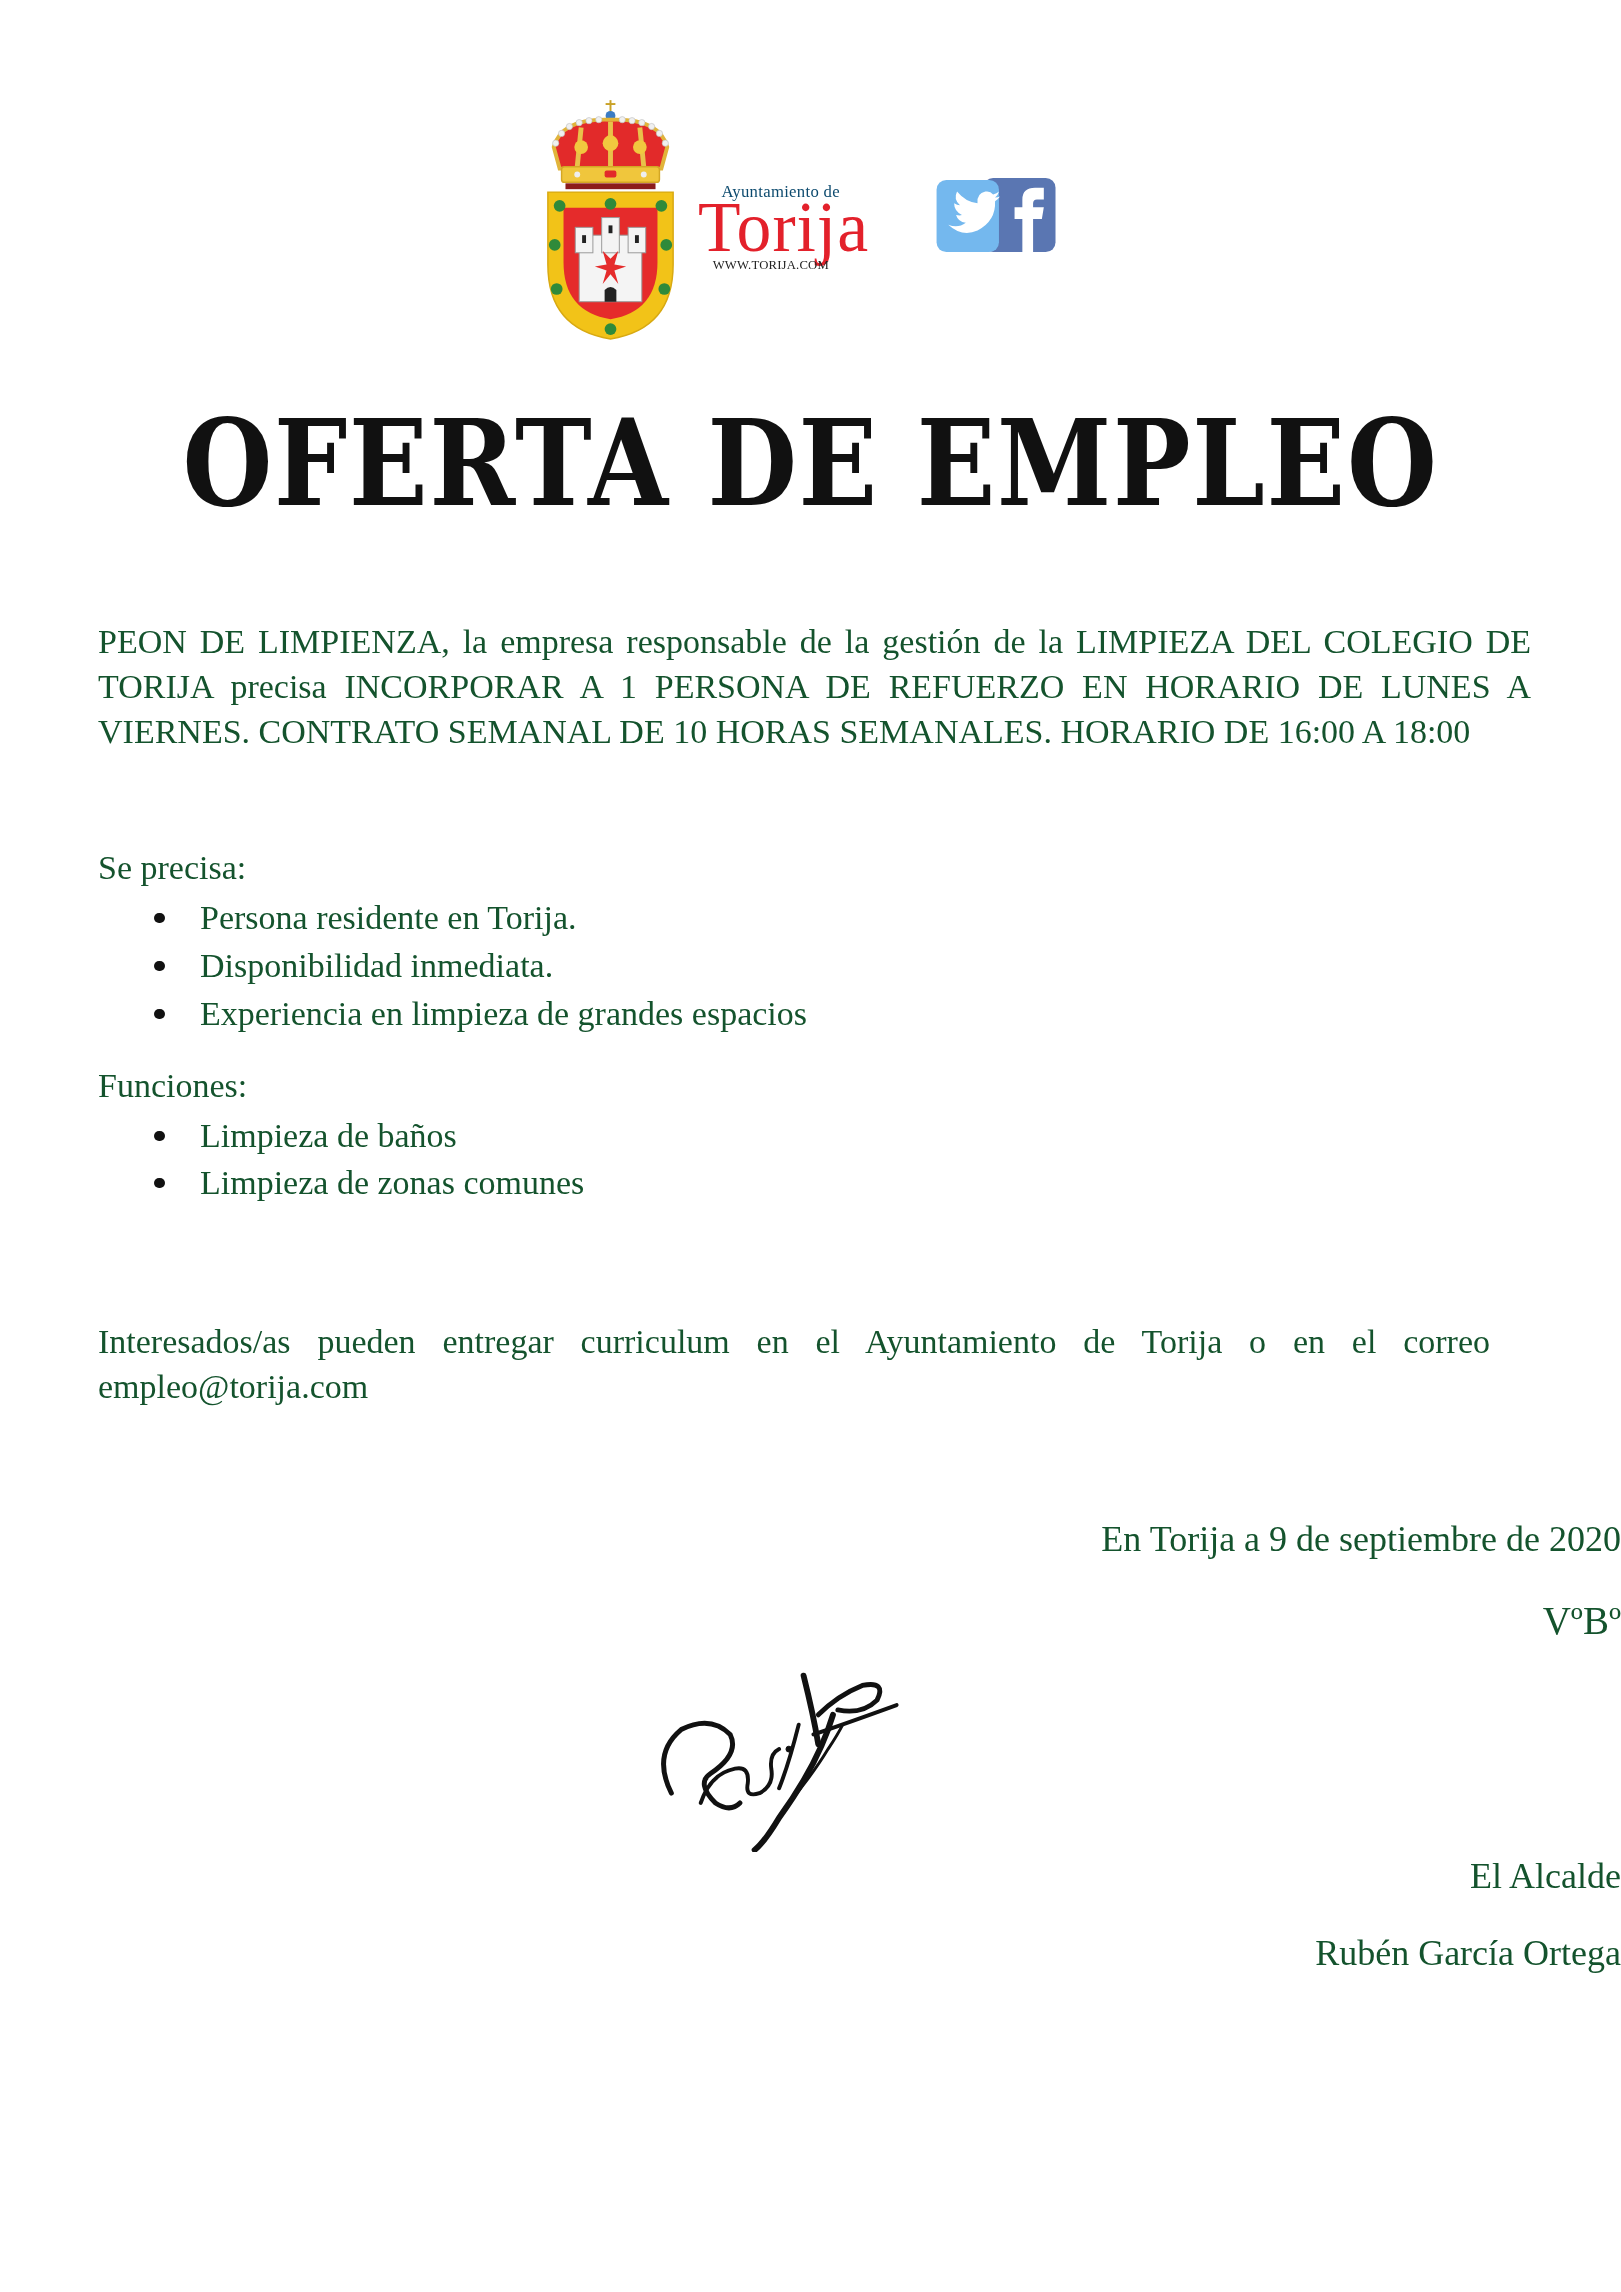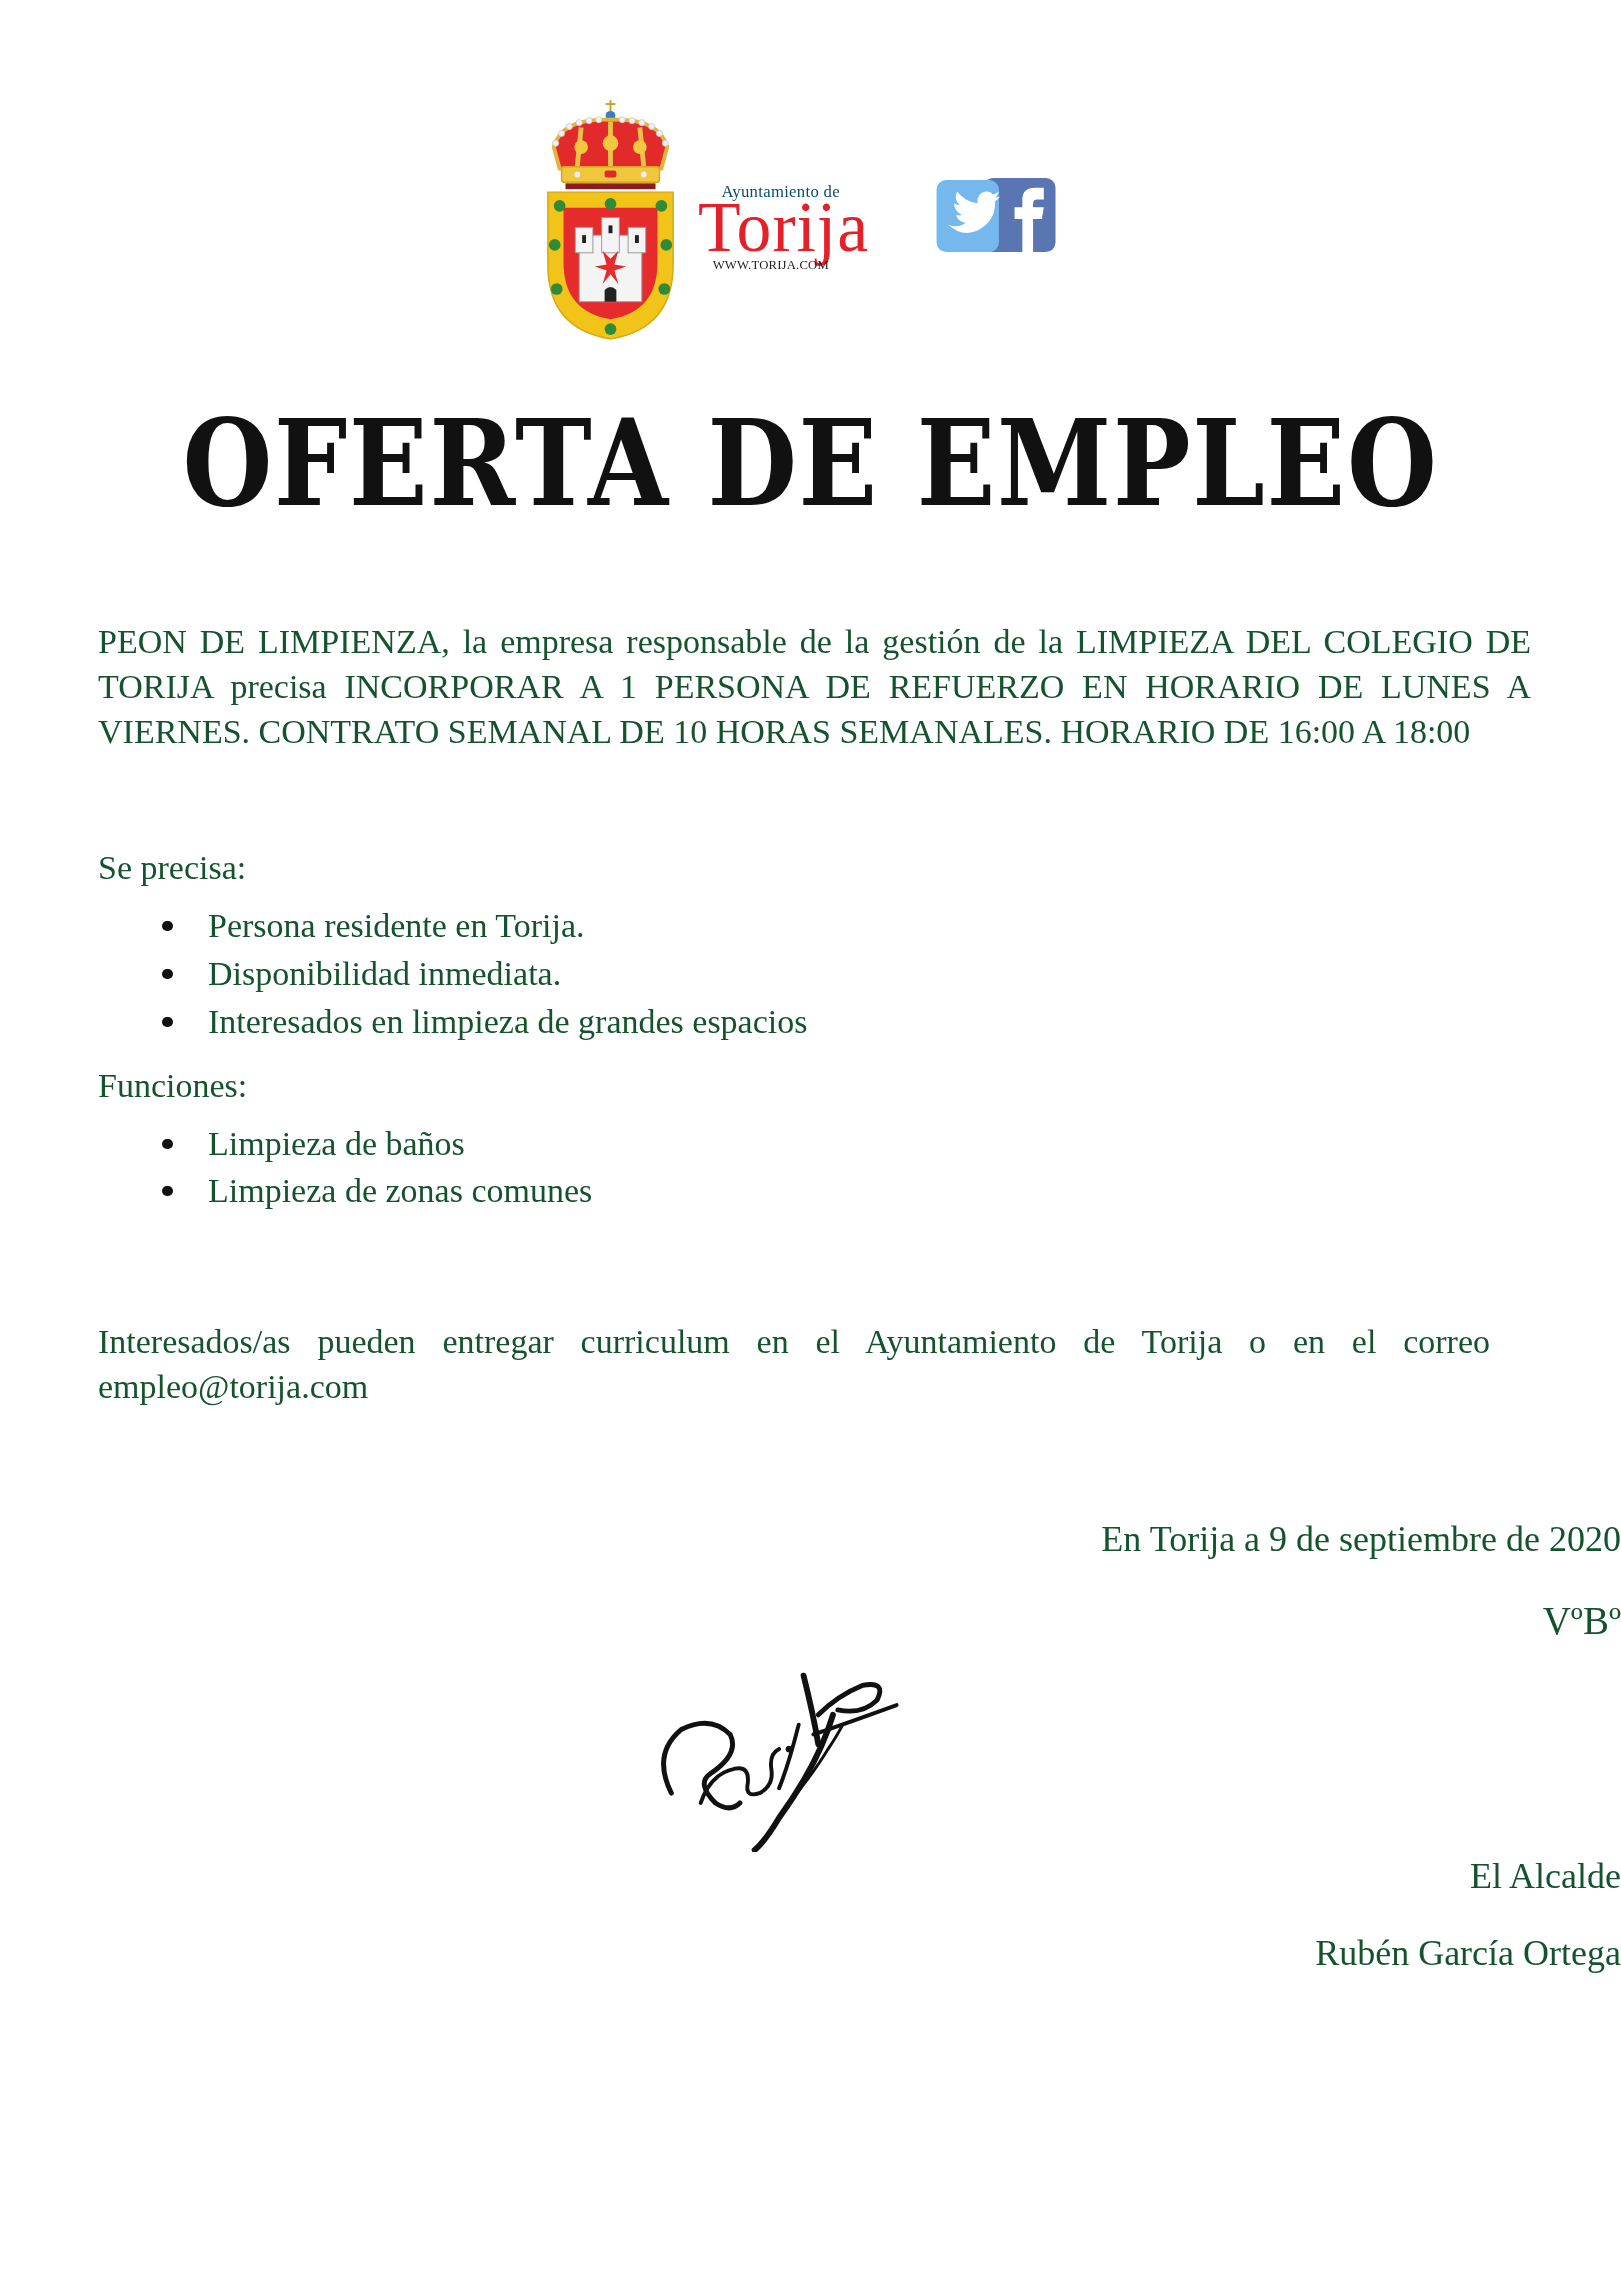--- a/index.html
+++ b/index.html
@@ -20,21 +20,21 @@
   
   #title { left: 0; top: 394px; width: 1621px; text-align: center;
            font-family: "DejaVu Serif", "Liberation Serif", serif; font-weight: bold;
            font-size: 120px; line-height: 137px; letter-spacing: 2px;
            transform: scaleX(0.86); transform-origin: center; }
 
   
   .body-text { font-family: "Liberation Serif", serif; font-size: 34px; line-height: 45px; color: #14532d; }
   #intro { left: 98px; top: 619px; width: 1433px; text-align: justify; text-align-last: left; }
   .label { left: 98px; }
-  ul.bullets { list-style: none; margin: 12px; padding: 0; position: absolute; }
+  ul.bullets { list-style: none; margin: 4px; padding: 0; position: absolute; }
   ul.bullets li { position: relative; padding-left: 98px; height: 48px; line-height: 48px; }
   ul.bullets li .dot { position: absolute; left: 52px; top: 18.6px; width: 10.8px; height: 10.8px;
                        border-radius: 50%; background: #111; }
   #interest { left: 98px; top: 1319px; width: 1392px; text-align: justify; text-align-last: left; word-spacing: 3.9px; }
 
   .center { left: 0; width: 1621px; text-align: right; }
   #date { top: 1517px; font-size: 36px; }
   #vobo { top: 1598px; font-size: 39px; }
   #signature { left: 642px; top: 1656px; width: 284px; height: 196px; }
   #role { top: 1854px; font-size: 36px; }
@@ -120,21 +120,21 @@
 </div>
 
 <div id="title" class="abs">OFERTA DE EMPLEO</div>
 
 <div id="intro" class="abs body-text">PEON DE LIMPIENZA, la empresa responsable de la gestión de la LIMPIEZA DEL COLEGIO DE TORIJA precisa INCORPORAR A 1 PERSONA DE REFUERZO EN HORARIO DE LUNES A VIERNES. CONTRATO SEMANAL DE 10 HORAS SEMANALES. HORARIO DE 16:00 A 18:00</div>
 
 <div class="abs body-text label" style="top:845px;">Se precisa:</div>
 <ul class="bullets body-text" style="left:98px; top:890px;">
   <li><span class="dot"></span><span>Persona residente en Torija.</span></li>
   <li><span class="dot"></span><span>Disponibilidad inmediata.</span></li>
-  <li><span class="dot"></span><span>Interesados en limpieza de grandes espacios</span></li>
+  <li><span class="dot"></span><span>Experiencia en limpieza de grandes espacios</span></li>
 </ul>
 
 <div class="abs body-text label" style="top:1063px;">Funciones:</div>
 <ul class="bullets body-text" style="left:98px; top:1108px;">
   <li style="height:47px;line-height:47px;"><span class="dot"></span><span>Limpieza de baños</span></li>
   <li style="height:47px;line-height:47px;"><span class="dot"></span><span>Limpieza de zonas comunes</span></li>
 </ul>
 
 <div id="interest" class="abs body-text">Interesados/as pueden entregar curriculum en el Ayuntamiento de Torija o en el correo empleo@torija.com</div>
 

